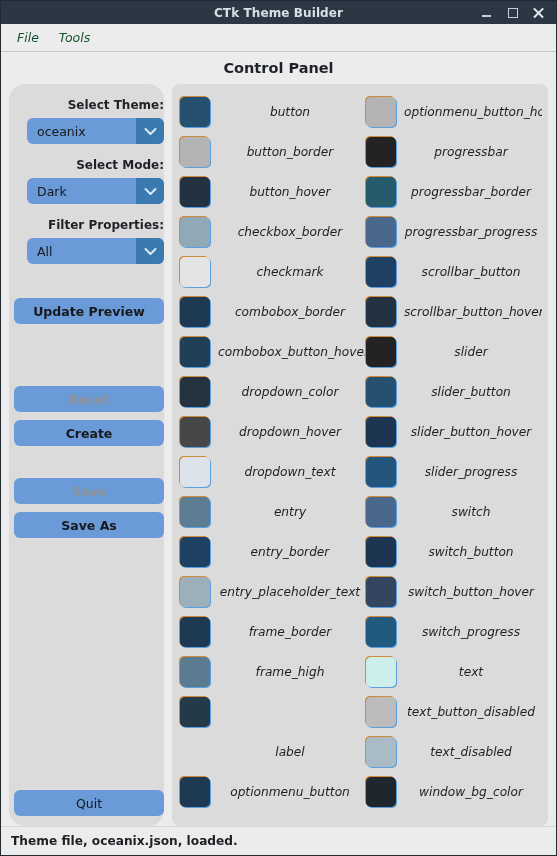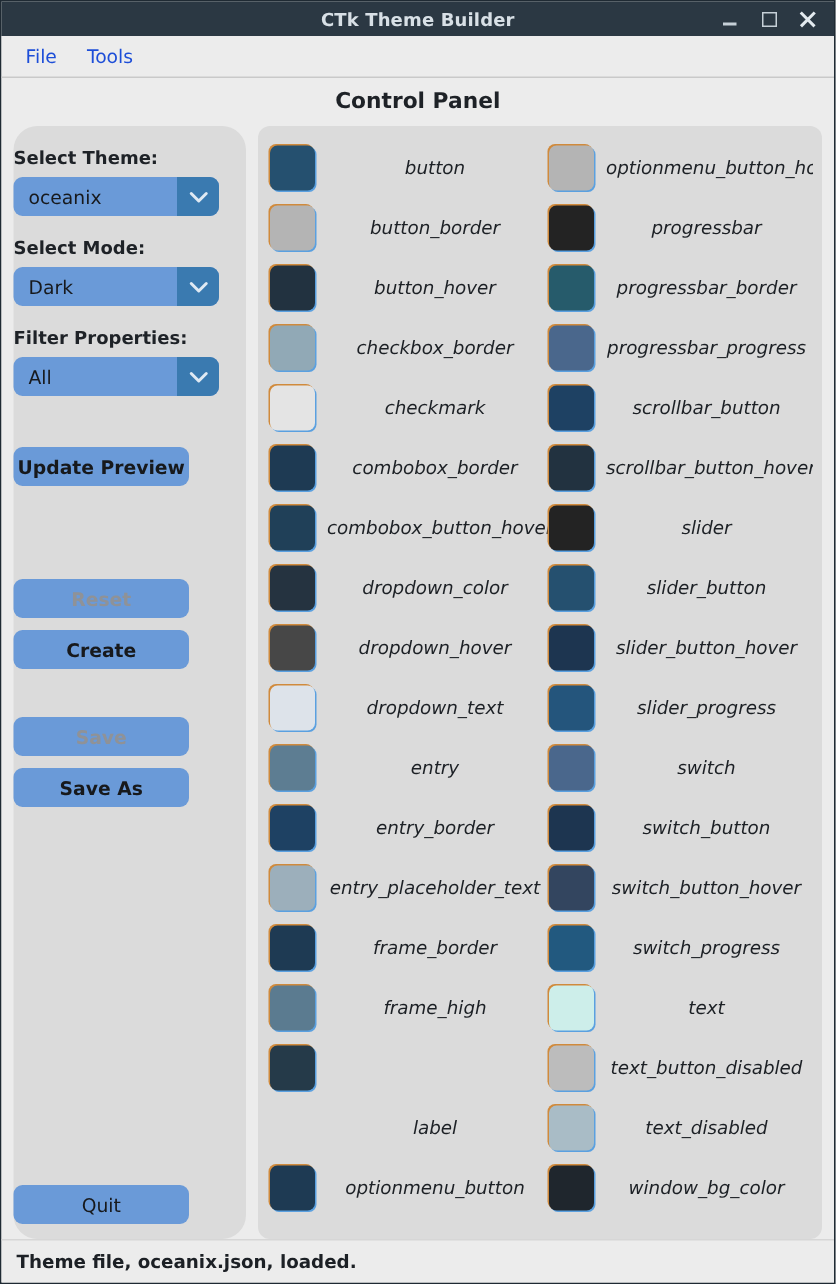--- a/index.html
+++ b/index.html
@@ -86,23 +86,24 @@
     flex: 0 0 27px;
     background: #ececec;
     display: flex;
     align-items: center;
     padding-left: 8px;
     gap: 4px;
     border-bottom: 1px solid #c9c9c9;
   }
   .menu-item {
     font-size: 12.5px;
-    color: #1d4ed8;
+    color: #14532d;
     padding: 3px 8px;
     cursor: default;
+    font-style: italic;
   }
 
   
   .app-header {
     flex: 0 0 32px;
     background: #ececec;
     display: flex;
     align-items: center;
     justify-content: center;
   }
@@ -120,21 +121,21 @@
     padding: 0 8px 0 8px;
     gap: 8px;
     min-height: 0;
   }
   .sidebar {
     flex: 0 0 155px;
     background: #dbdbdb;
     border-radius: 16px;
     display: flex;
     flex-direction: column;
-    align-items: flex-start;
+    align-items: flex-end;
     padding: 14px 0 10px 0;
     box-sizing: border-box;
   }
   .ctl-label {
     font-size: 12px;
     font-weight: bold;
     color: #1e2227;
     margin-bottom: 6px;
   }
   .sel {
@@ -162,21 +163,21 @@
     background: #3a7ab0;
     display: flex;
     align-items: center;
     justify-content: center;
   }
   .sel .arrowbox svg { display: block; }
   .gap-md { height: 14px; }
   .gap-sm { height: 8px; }
 
   .btn {
-    width: 117px;
+    width: 150px;
     height: 26px;
     border-radius: 6px;
     background: #6a9ad8;
     border: none;
     font-family: "DejaVu Sans", sans-serif;
     font-size: 12.5px;
     font-weight: bold;
     color: #17191c;
     cursor: pointer;
     display: flex;

